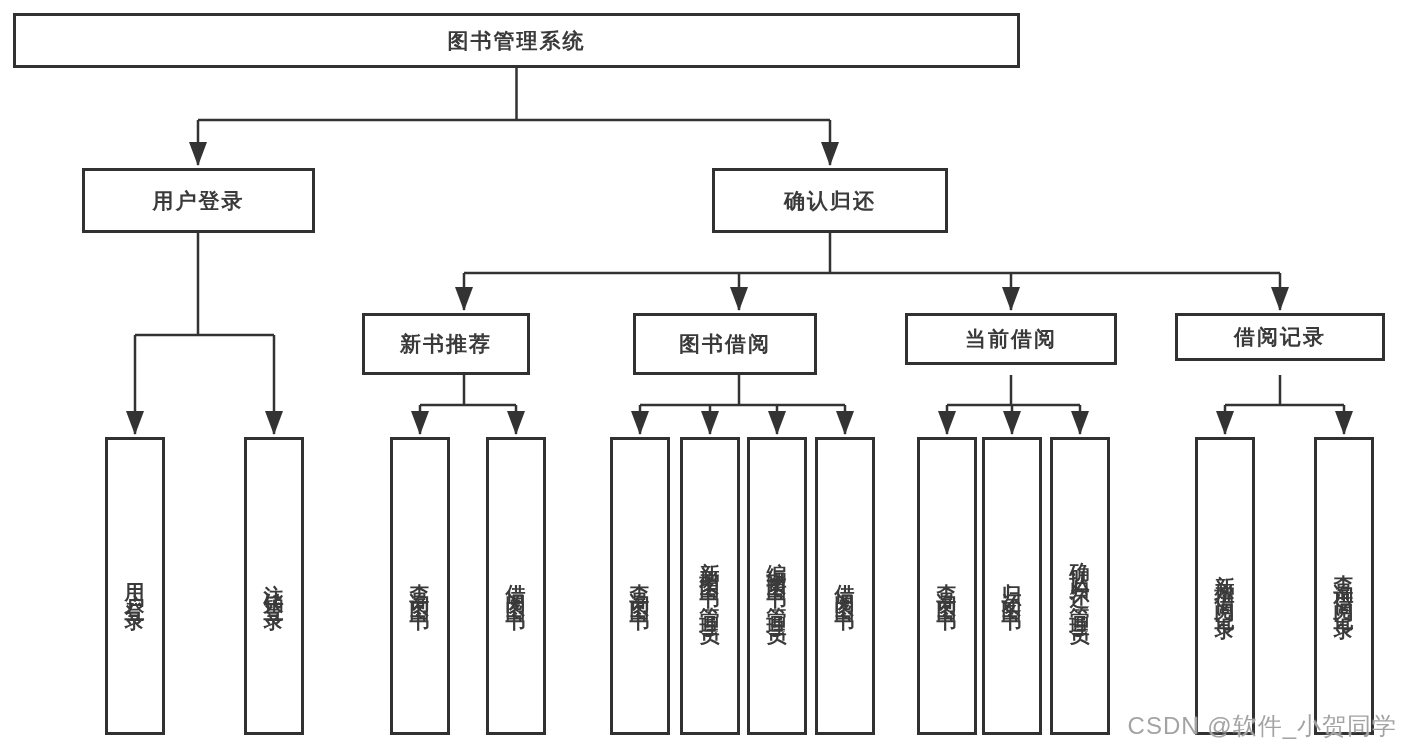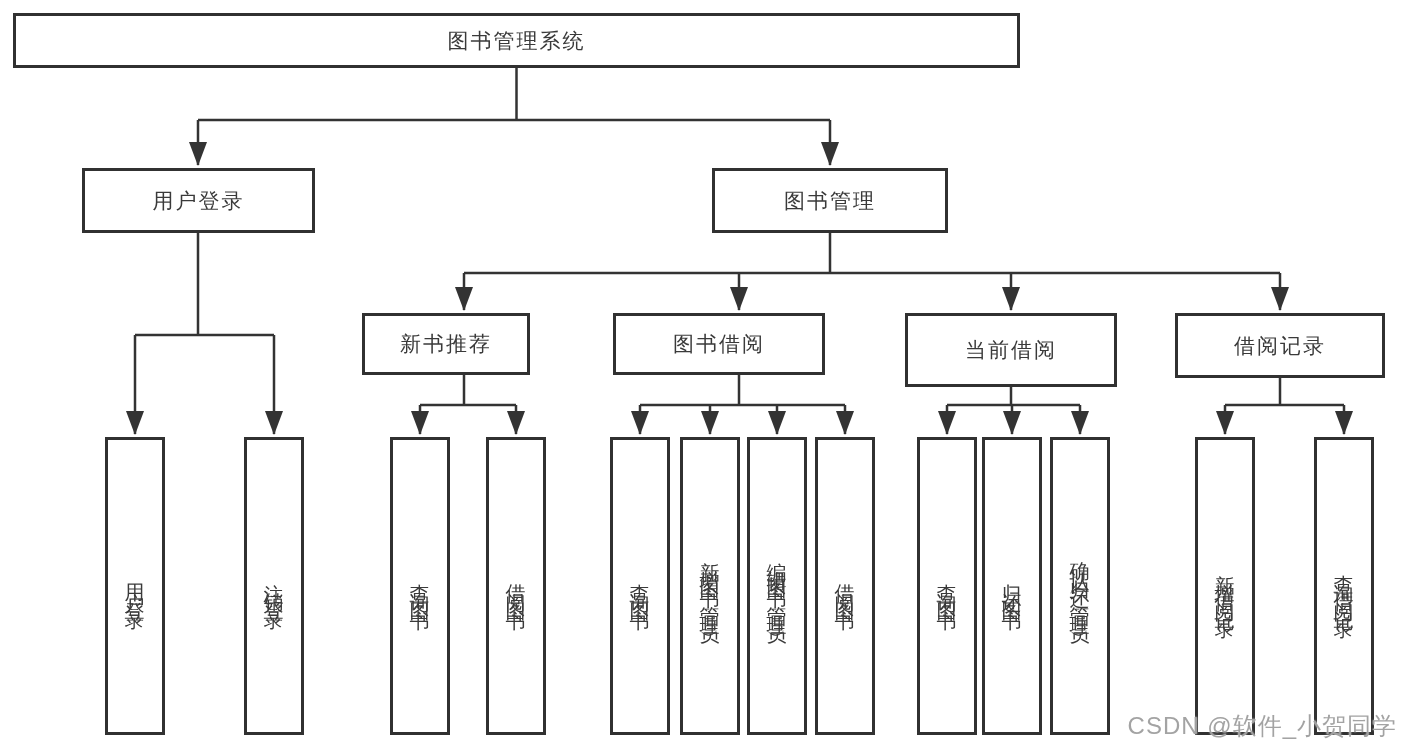--- a/index.html
+++ b/index.html
@@ -24,20 +24,21 @@
   }
   .box {
     position: absolute;
     box-sizing: border-box;
     background: #ffffff;
     border: 3px solid #313131;
     display: flex;
     align-items: center;
     justify-content: center;
     color: #3a3a3a;
+    font-weight: bold;
   }
   .h-label {
     font-size: 21px;
     letter-spacing: 2px;
     white-space: nowrap;
   }
   .v-label {
     writing-mode: vertical-rl;
     text-orientation: mixed;
     font-size: 20px;
@@ -117,33 +118,33 @@
   </svg>
 
   <div class="box" style="left:13px; top:13px; width:1007px; height:55px;">
     <span class="h-label">图书管理系统</span>
   </div>
 
   <div class="box" style="left:82px; top:168px; width:233px; height:65px;">
     <span class="h-label">用户登录</span>
   </div>
   <div class="box" style="left:712px; top:168px; width:236px; height:65px;">
-    <span class="h-label">图书管理</span>
+    <span class="h-label">确认归还</span>
   </div>
 
   <div class="box" style="left:362px; top:313px; width:168px; height:62px;">
     <span class="h-label">新书推荐</span>
   </div>
-  <div class="box" style="left:613px; top:313px; width:212px; height:62px;">
+  <div class="box" style="left:633px; top:313px; width:184px; height:62px;">
     <span class="h-label">图书借阅</span>
   </div>
-  <div class="box" style="left:905px; top:313px; width:212px; height:74px;">
+  <div class="box" style="left:905px; top:313px; width:212px; height:52px;">
     <span class="h-label">当前借阅</span>
   </div>
-  <div class="box" style="left:1175px; top:313px; width:210px; height:65px;">
+  <div class="box" style="left:1175px; top:313px; width:210px; height:48px;">
     <span class="h-label">借阅记录</span>
   </div>
 
   <div class="box" style="left:105px; top:437px; width:60px; height:298px;">
     <span class="v-label">用户登录</span>
   </div>
   <div class="box" style="left:244px; top:437px; width:60px; height:298px;">
     <span class="v-label">注销登录</span>
   </div>
 

